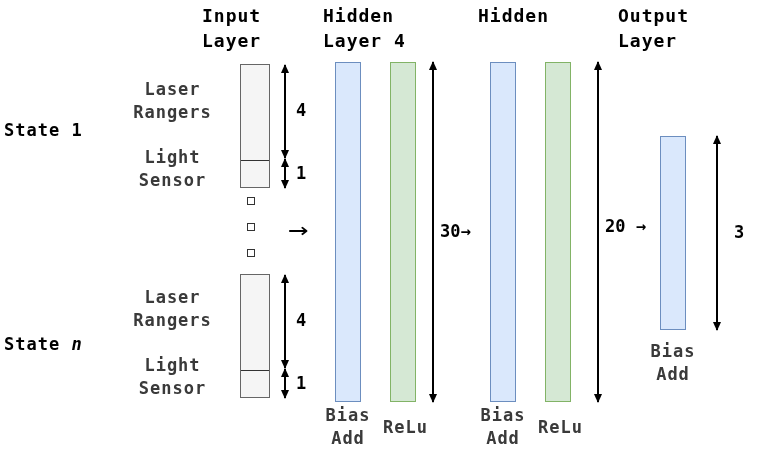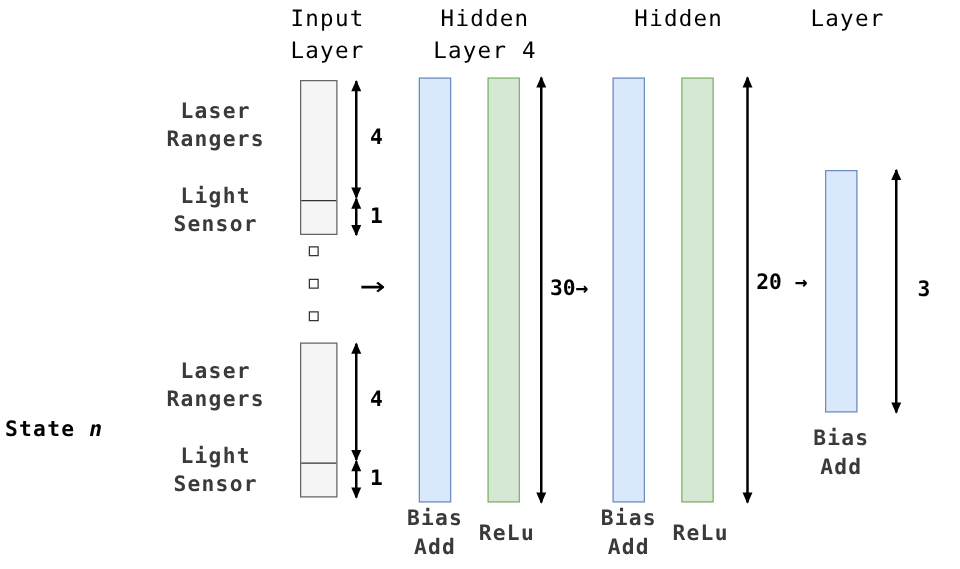--- a/index.html
+++ b/index.html
@@ -2,21 +2,21 @@
 <html style="--blue-fill: #dae8fc; --blue-border: #6c8ebf; --green-fill: #d5e8d4; --green-border: #82b366; --gray-fill: #f5f5f5; --gray-border: #666666;"><head>
 <meta charset="utf-8">
 <style>
   * { margin:0; padding:0; box-sizing:border-box; }
   html,body { background:#fff; }
   .canvas {
     position:relative; width:768px; height:455px; background:#ffffff;
     font-family:"DejaVu Sans Mono", monospace; color:#000; overflow:hidden;
   }
   .abs { position:absolute; }
-  .hdr { font-weight:normal; font-size:18px; line-height:25px; text-align:center; letter-spacing:1px; }
+  .hdr { font-weight:bold; font-size:18px; line-height:25px; text-align:left; letter-spacing:1px; }
   .lbl { font-size:17px; line-height:23px; text-align:center; color:#3a3a3a; letter-spacing:1px;font-weight:bold; }
   .state { font-weight:bold; font-size:17px; letter-spacing:1px; white-space:nowrap; }
   .it { font-style:italic; }
   .num { font-weight:bold; font-size:17px; white-space:nowrap; }
   .invec { position:absolute; width:30px; background:var(--gray-fill,#f5f5f5); border:1px solid var(--gray-border,#666); }
   .divider { position:absolute; left:0; right:0; border-top:1px solid #333; }
   .bar { position:absolute; width:26px; }
   .bar.blue  { background:var(--blue-fill,#dae8fc);  border:1px solid var(--blue-border,#6c8ebf); }
   .bar.green { background:var(--green-fill,#d5e8d4); border:1px solid var(--green-border,#82b366); }
   .varrow { position:absolute; width:1.5px; background:#000; }
@@ -39,23 +39,25 @@
     <div>Layer</div>
   </div>
   <div class="abs hdr" style="left:323px;top:3px;width:130px">
     <div>Hidden</div>
     <div>Layer 4</div>
   </div>
   <div class="abs hdr" style="left:478px;top:3px;width:130px">
     <div>Hidden</div>
   </div>
   <div class="abs hdr" style="left:618px;top:3px;width:120px">
+    <div>Output</div>
     <div>Layer</div>
   </div>
 
+  <div class="abs state" style="left:4px;top:120px"><span>State </span><span>1</span></div>
   <div class="abs state" style="left:4px;top:334px"><span>State </span><span class="it">n</span></div>
 
   <div class="abs lbl" style="left:125px;top:78px;width:95px">
     <div>Laser</div>
     <div>Rangers</div>
   </div>
   <div class="abs lbl" style="left:125px;top:146px;width:95px">
     <div>Light</div>
     <div>Sensor</div>
   </div>

